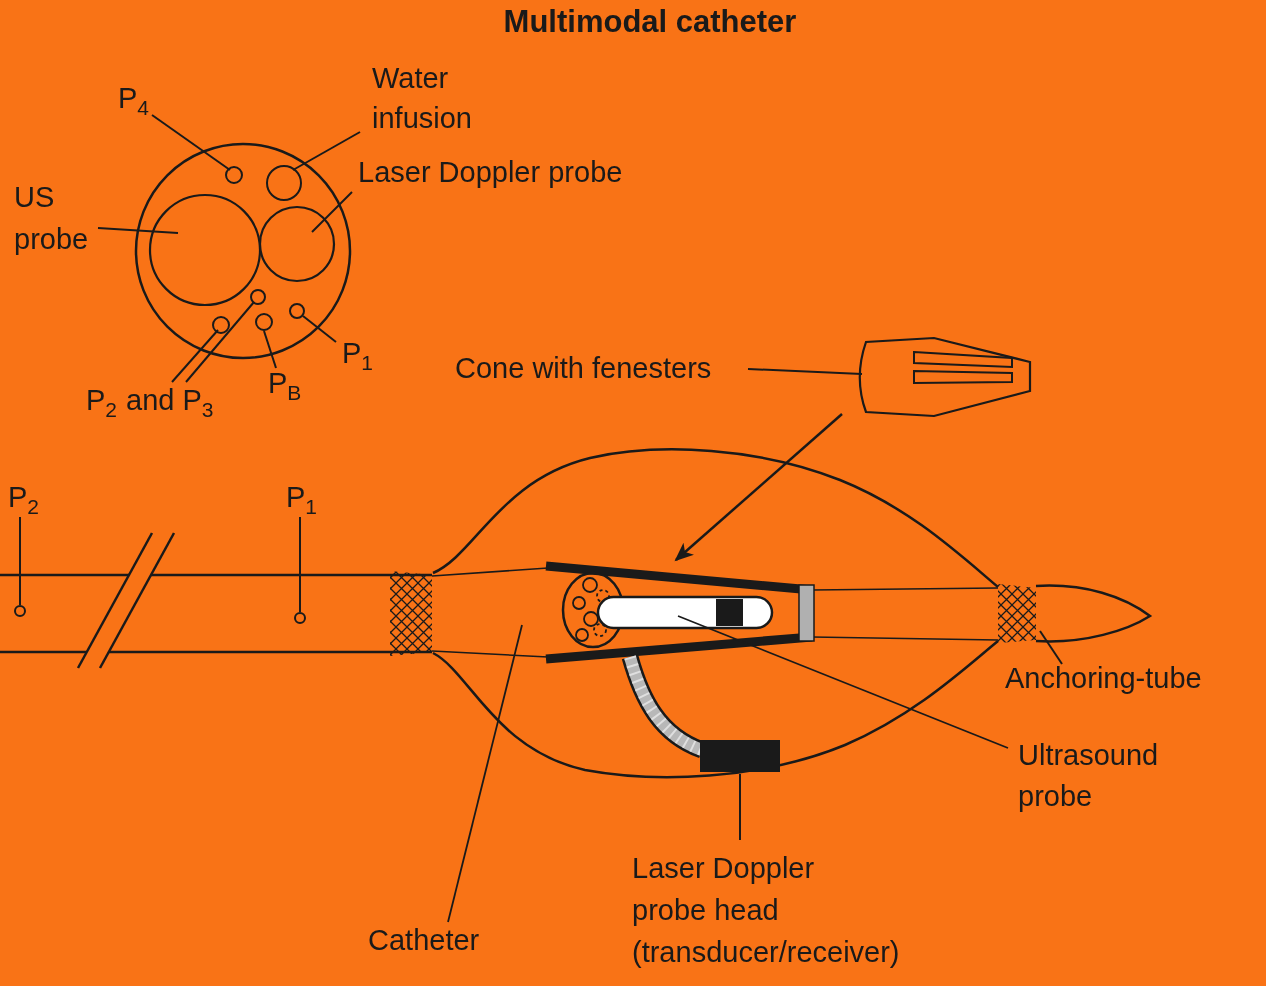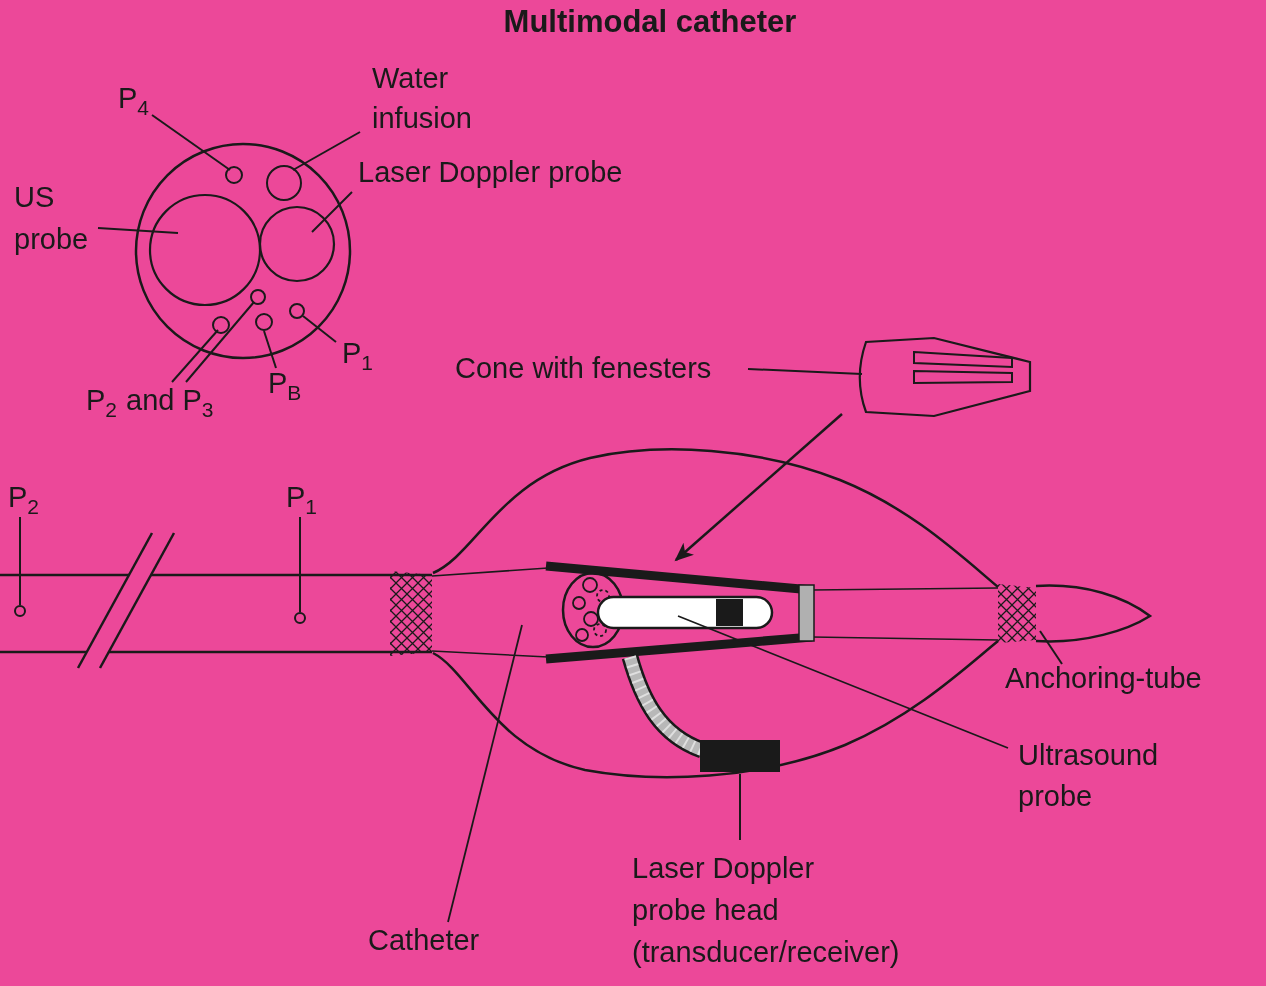--- a/index.html
+++ b/index.html
@@ -1,17 +1,17 @@
 <!DOCTYPE html>
 <html><head>
 <meta charset="utf-8">
 <style>
   html,body{margin:0;padding:0;background:#fff;}
   .canvas{
-    width:1266px;height:986px;background:#ec4899;position:relative;
+    width:1266px;height:986px;background:#f97316;position:relative;
     font-family:"Liberation Sans", sans-serif;overflow:hidden;
   }
   svg{display:block;}
   text{fill:#1a1a1a;}
   .title-txt{font-size:31px;font-weight:bold;}
   .lbl{font-size:29px;}
   .sub{font-size:21px;}
   .stroke{stroke:#1a1a1a;fill:none;}
 </style>
 </head>

